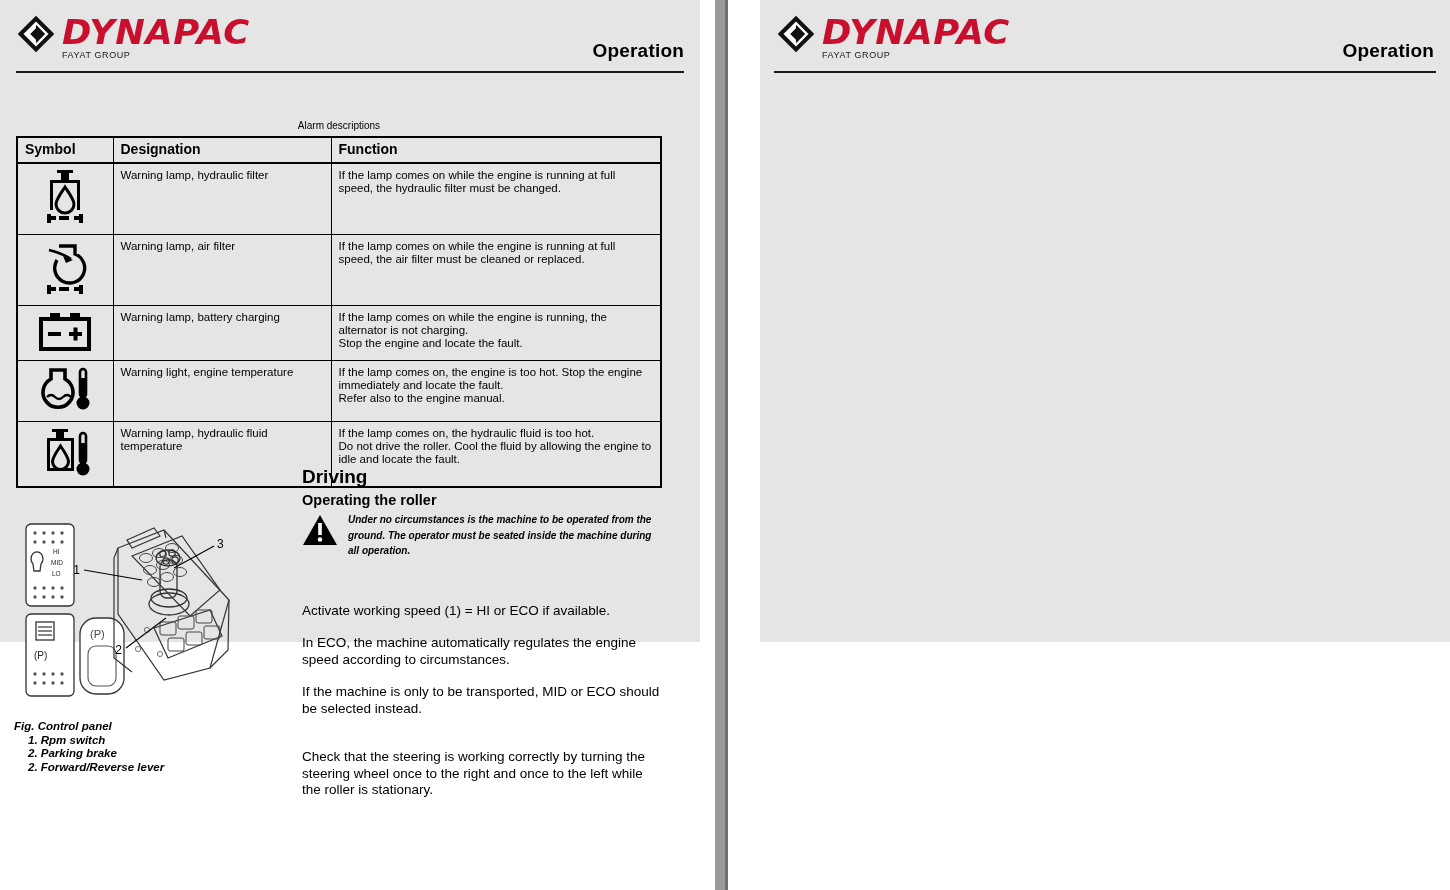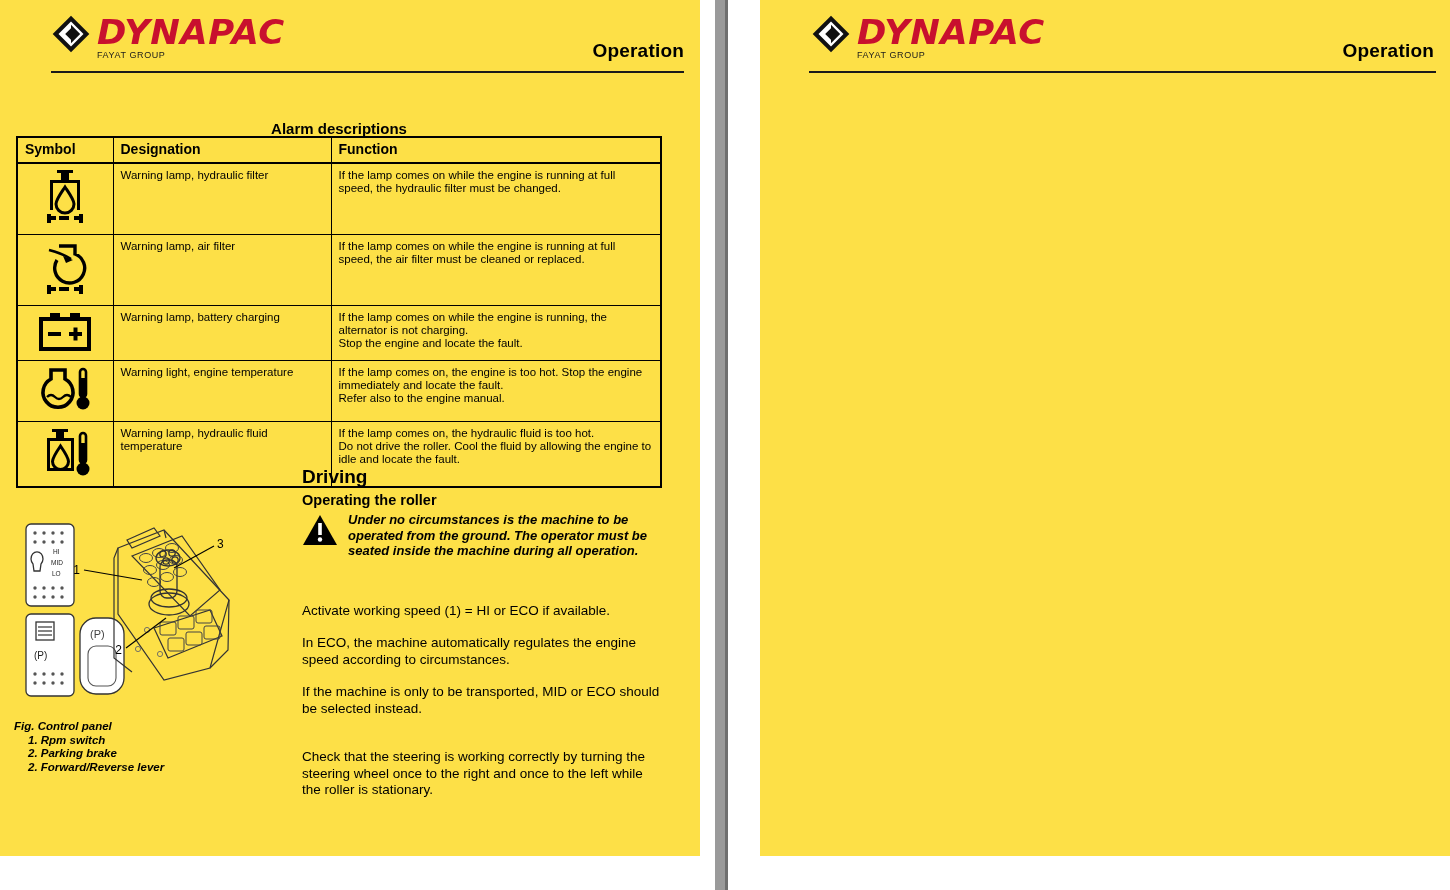--- a/index.html
+++ b/index.html
@@ -7,21 +7,21 @@
     margin: 0; padding: 0;
     width: 1450px; height: 890px;
     background: #ffffff;
     font-family: "Liberation Sans", sans-serif;
     color: #000;
     overflow: hidden;
   }
   #root { position: relative; width: 1450px; height: 890px; background:#fff; }
 
   
-  .page { position: absolute; top: 0; height: 856px; background: #fde047; padding-left: 35px; }
+  .page { position: absolute; top: 0; height: 642px; background: #e5e5e5; }
   #page-left  { left: 0;    width: 700px; }
   #page-right { left: 760px; width: 690px; }
 
   .spine {
     position: absolute; top: 0; height: 890px;
     background: #9a9a9a;
   }
   #spine-a { left: 715px; width: 10px; }
   #spine-b { left: 725px; width: 3px;  background:#6f6f6f; }
 
@@ -49,21 +49,21 @@
     font-weight: 700; font-size: 19px; letter-spacing: 0.2px;
   }
   .hdr-rule {
     position: absolute; left: 16px; right: 16px; bottom: 5px;
     border-top: 2px solid #1a1a1a;
   }
   #page-right .hdr-rule { left: 14px; right: 14px; }
 
   
   .sec-title-center {
-    text-align: center; font-weight: 700; font-size: 15px;
+    text-align: center; font-weight: 400; font-size: 10px;
     margin: 22px 0 0 0;
   }
   .h-big { font-weight: 700; font-size: 19px; margin: 0 0 4px 0; }
   .h-sm  { font-weight: 700; font-size: 14.5px; margin: 0 0 4px 0; }
 
   
   .tbl-wrap { position: absolute; left: 16px; top: 136px; width: 646px; }
   table.alarm { border-collapse: collapse; width: 100%; border: 2px solid #000; }
   table.alarm td, table.alarm th {
     border: 1px solid #000; vertical-align: top;
@@ -81,21 +81,21 @@
   td.des-cell { padding-top: 7px; }
   td.fun-cell { padding-top: 7px; }
   .sym-svg { display: block; margin: 0 auto; }
 
   
   #driving { position: absolute; left: 302px; top: 466px; width: 360px; }
   .para { font-size: 13.5px; line-height: 16.5px; margin: 0 0 16px 0; }
   .warn-row { display: flex; align-items: flex-start; margin: 2px 0 0 0; }
   .warn-tri { flex: none; margin: 2px 10px 0 0; }
   .warn-txt {
-    font-weight: 700; font-style: italic; font-size: 13px; line-height: 15.5px;
+    font-weight: 700; font-style: italic; font-size: 10px; line-height: 15.5px;
   }
 
   
   .fig-cap {
     font-weight: 700; font-style: italic; font-size: 11.5px; line-height: 13.5px;
   }
   .fig-cap .ind { padding-left: 14px; display:block; }
 
   #fig-left-panel { position: absolute; left: 14px; top: 518px; width: 245px; }
   #fig-left-cap   { position: absolute; left: 14px; top: 720px; width: 250px; }

